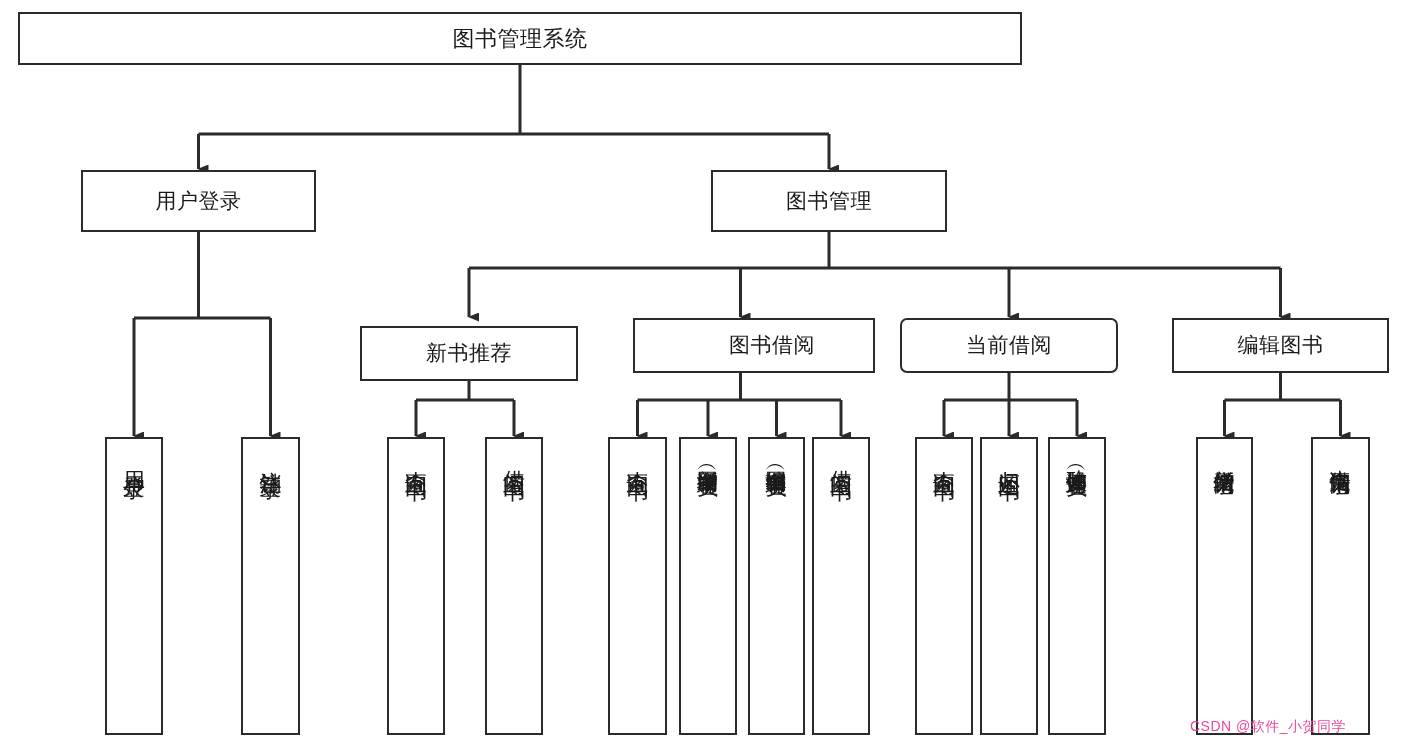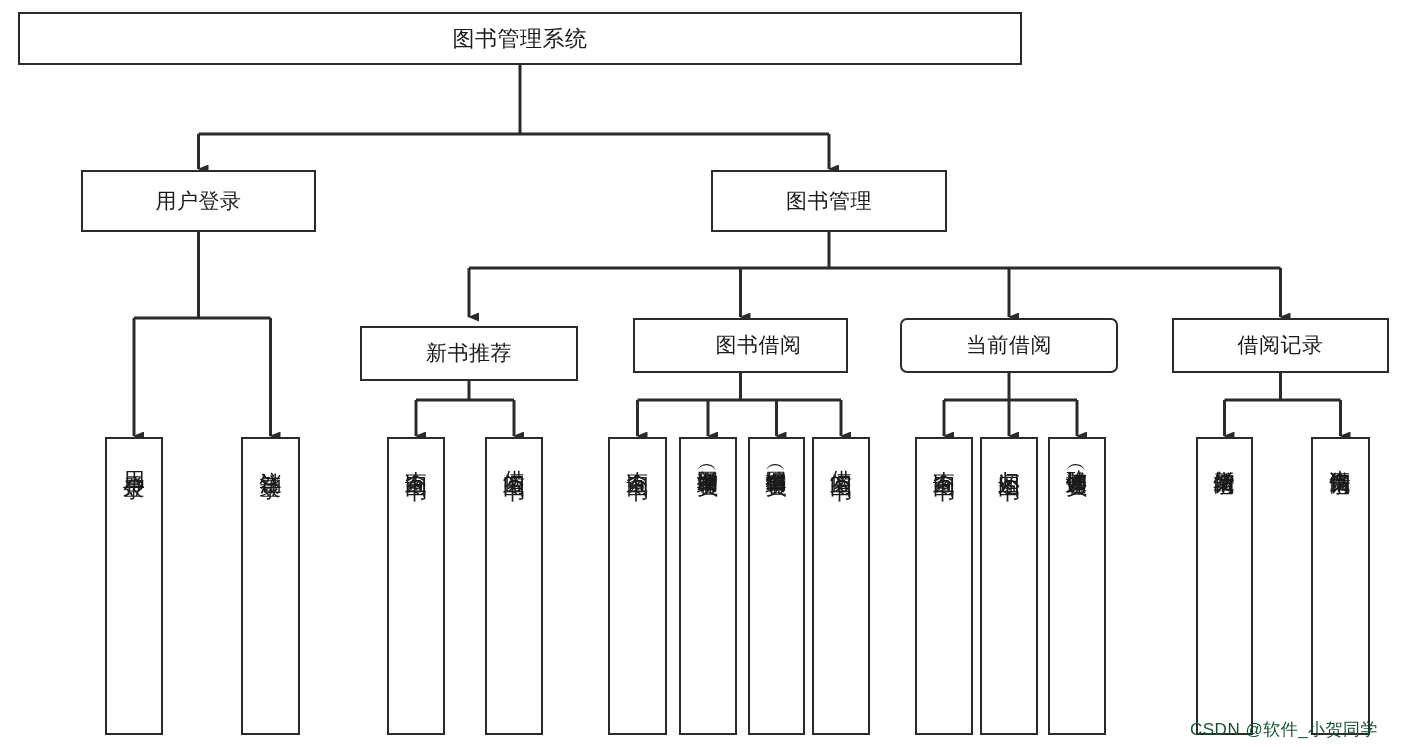--- a/index.html
+++ b/index.html
@@ -63,22 +63,22 @@
     line-height: 1.0;
     letter-spacing: 3px;
     white-space: nowrap;
   }
   .node.v.tall .node-label {
     font-size: 21px;
     letter-spacing: 1px;
   }
   .watermark {
     position: absolute;
-    color: #14532d;
-    font-size: 17px;
+    color: #ec4899;
+    font-size: 14px;
     white-space: nowrap;
     z-index: 3;
     letter-spacing: 0.5px;
   }
 </style>
 </head>
 <body>
 
 <div id="diagram-canvas">
 
@@ -131,28 +131,28 @@
       </div>
       <div class="node h" style="left: 81px; top: 170px; width: 235px; height: 62px;">
         <span class="node-label">用户登录</span>
       </div>
       <div class="node h" style="left: 711px; top: 170px; width: 236px; height: 62px; justify-content: center;">
         <span class="node-label">图书管理</span>
       </div>
       <div class="node h" style="left: 360px; top: 318px; width: 218px; height: 55px; margin-top: 8px;">
         <span class="node-label">新书推荐</span>
       </div>
-      <div class="node h" style="left: 633px; top: 318px; width: 215px; height: 55px; padding-left: 36px;">
+      <div class="node h" style="left: 633px; top: 318px; width: 242px; height: 55px; padding-left: 36px;">
         <span class="node-label">图书借阅</span>
       </div>
       <div class="node h" style="left: 900px; top: 318px; width: 218px; height: 55px; border-radius: 7px;">
         <span class="node-label">当前借阅</span>
       </div>
       <div class="node h" style="left: 1172px; top: 318px; width: 217px; height: 55px;">
-        <span class="node-label">借阅记录</span>
+        <span class="node-label">编辑图书</span>
       </div>
       <div class="node v" style="left: 105px; top: 437px; width: 58px; height: 298px;">
         <span class="node-label">用户登录</span>
       </div>
       <div class="node v" style="left: 241px; top: 437px; width: 59px; height: 298px;">
         <span class="node-label">注销登录</span>
       </div>
       <div class="node v" style="left: 387px; top: 437px; width: 58px; height: 298px;">
         <span class="node-label">查询图书</span>
       </div>

